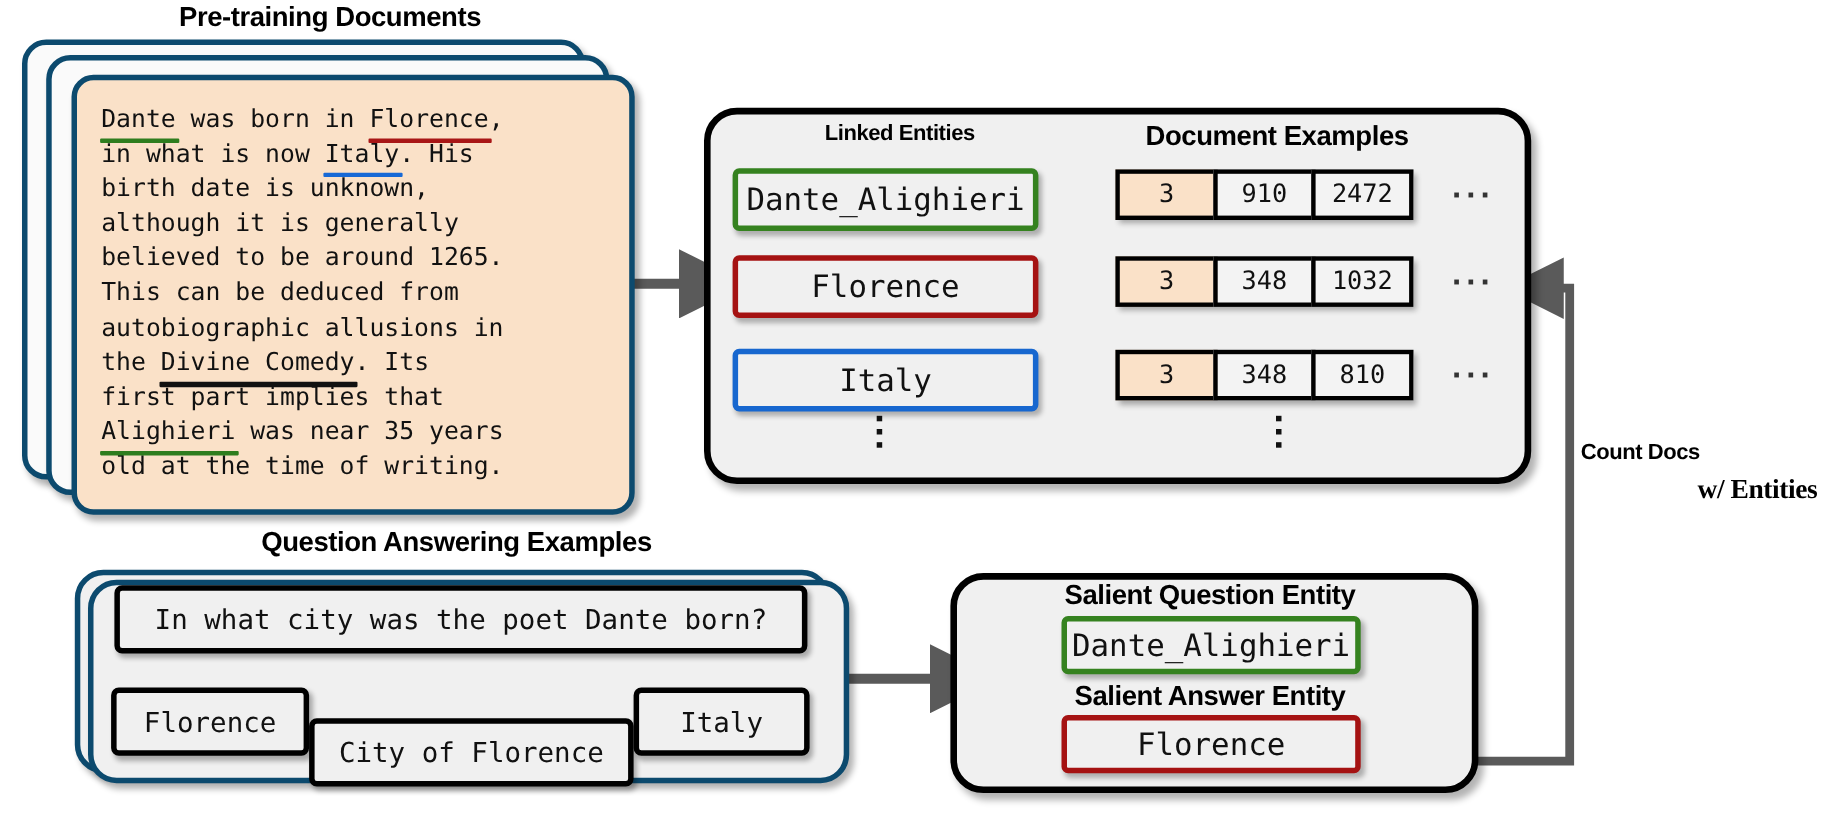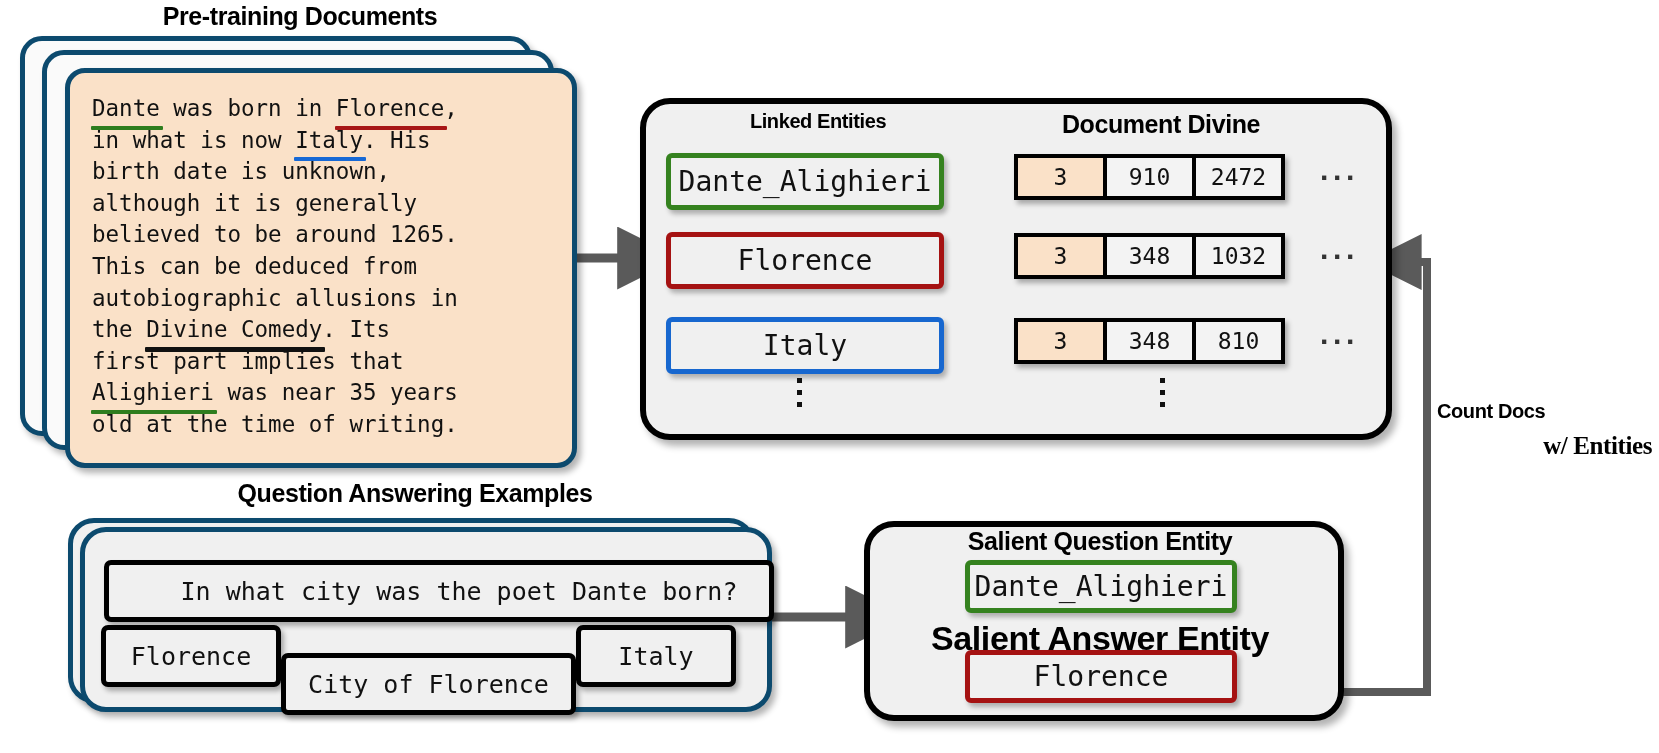--- a/index.html
+++ b/index.html
@@ -106,21 +106,21 @@
   <div class="doc-card doc-back1"></div>
   <div class="doc-card doc-front">
     <div id="doc-text"><div><span class="u green">Dante</span><span> was born in </span><span class="u red">Florence</span><span>,</span></div><div><span>in what is now </span><span class="u blue">Italy</span><span>. His</span></div><div><span>birth date is unknown,</span></div><div><span>although it is generally</span></div><div><span>believed to be around 1265.</span></div><div><span>This can be deduced from</span></div><div><span>autobiographic allusions in</span></div><div><span>the </span><span class="u black">Divine Comedy</span><span>. Its</span></div><div><span>first part implies that</span></div><div><span class="u green">Alighieri</span><span> was near 35 years</span></div><div><span>old at the time of writing.</span></div></div>
   </div>
 </div>
 
 <div class="panel" style="left:640px;top:98px;width:740px;height:330px;">
 </div>
 
 <div class="heading" style="left:700px;top:110px;width:236px;font-size:20px;">Linked Entities</div>
-<div class="heading" style="left:1006px;top:110px;width:310px;font-size:25px;">Document Divine</div>
+<div class="heading" style="left:1006px;top:110px;width:310px;font-size:25px;">Document Examples</div>
 
 <div class="ent-box ent-green" style="left:666px;top:153px;width:268px;height:47px;">
   <span>Dante_Alighieri</span>
 </div>
 <div class="idx-row" style="left:1014px;top:154px;">
   <div class="idx-cell">3</div>
   <div class="idx-cell">910</div>
   <div class="idx-cell">2472</div>
 </div>
 <div class="hdots" style="left:1320px;top:163px;">···</div>
@@ -154,39 +154,39 @@
   <i></i>
     <i></i>
     <i></i>
 </div>
 
 <div class="heading" style="left:215px;top:479px;width:400px;font-size:25px;">Question Answering Examples</div>
 
 <div class="doc-card" style="left:68px;top:518px;width:645px;height:175px;background:#f0f0f0;border-radius:26px;"></div>
 <div class="doc-card" style="left:80px;top:527px;width:650px;height:175px;background:#f0f0f0;border-radius:26px;"></div>
 
-<div class="qa-box" style="left:104px;top:560px;width:620px;height:52px;padding-left:40px;">
+<div class="qa-box" style="left:104px;top:532px;width:620px;height:52px;">
   <span>In what city was the poet Dante born?</span>
 </div>
 <div class="qa-box" style="left:101px;top:625px;width:170px;height:52px;">
   <span>Florence</span>
 </div>
 <div class="qa-box" style="left:281px;top:625px;width:285px;height:52px;margin-top:28px;">
   <span>City of Florence</span>
 </div>
 <div class="qa-box" style="left:576px;top:625px;width:150px;height:52px;">
   <span>Italy</span>
 </div>
 
 <div class="panel" style="left:864px;top:521px;width:468px;height:188px;"></div>
 
 <div class="heading" style="left:905px;top:527px;width:390px;font-size:25px;">Salient Question Entity</div>
 <div class="ent-box ent-green" style="left:965px;top:560px;width:262px;height:43px;">
   <span>Dante_Alighieri</span>
 </div>
 
-<div class="heading" style="left:905px;top:619px;width:390px;font-size:34px;">Salient Answer Entity</div>
+<div class="heading" style="left:905px;top:619px;width:390px;font-size:25px;">Salient Answer Entity</div>
 <div class="ent-box ent-red" style="left:965px;top:650px;width:262px;height:43px;">
   <span>Florence</span>
 </div>
 
 <div class="heading" style="left:1437px;top:400px;width:215px;font-size:20px;text-align:left;">Count Docs</div>
 <div class="heading" style="left:1437px;top:432px;width:215px;font-size:25px;text-align:right;font-family:Liberation Serif, serif;">w/ Entities</div>
 
 </body></html>

